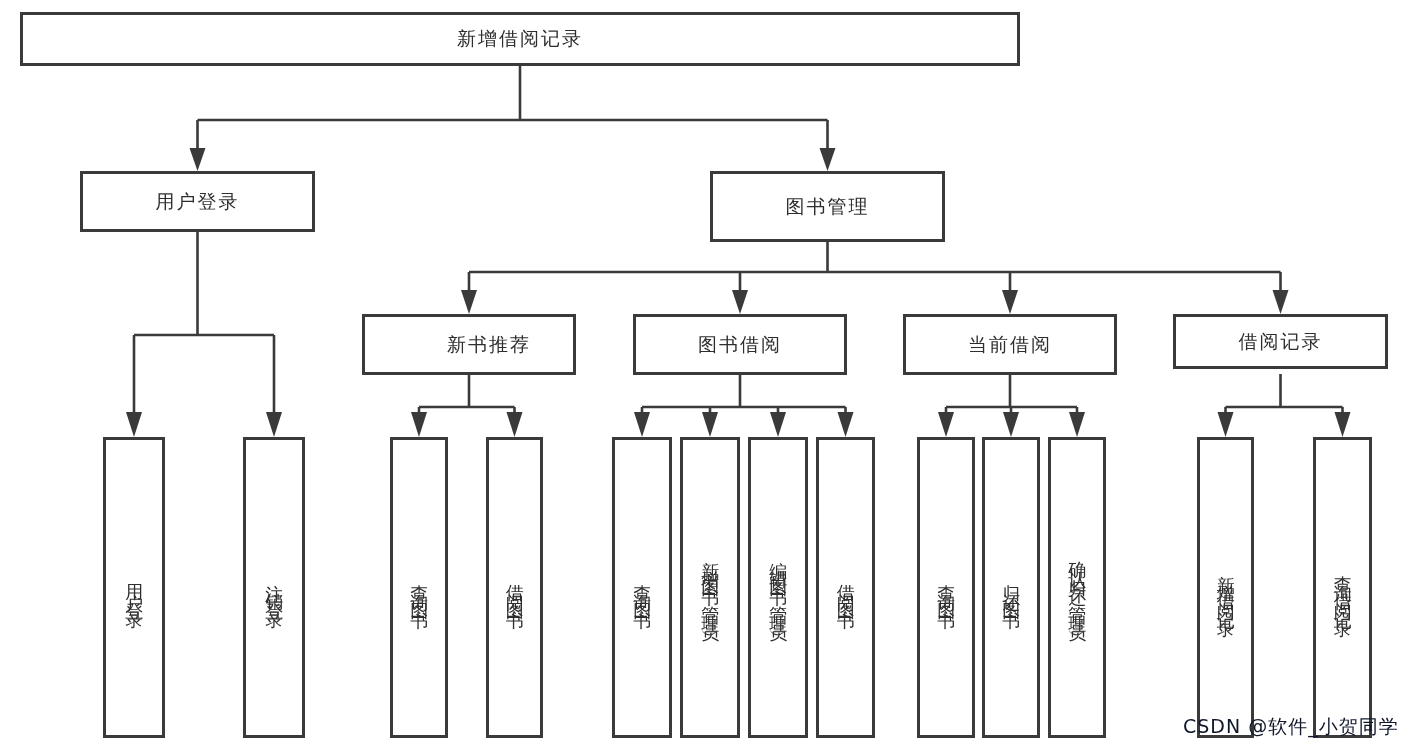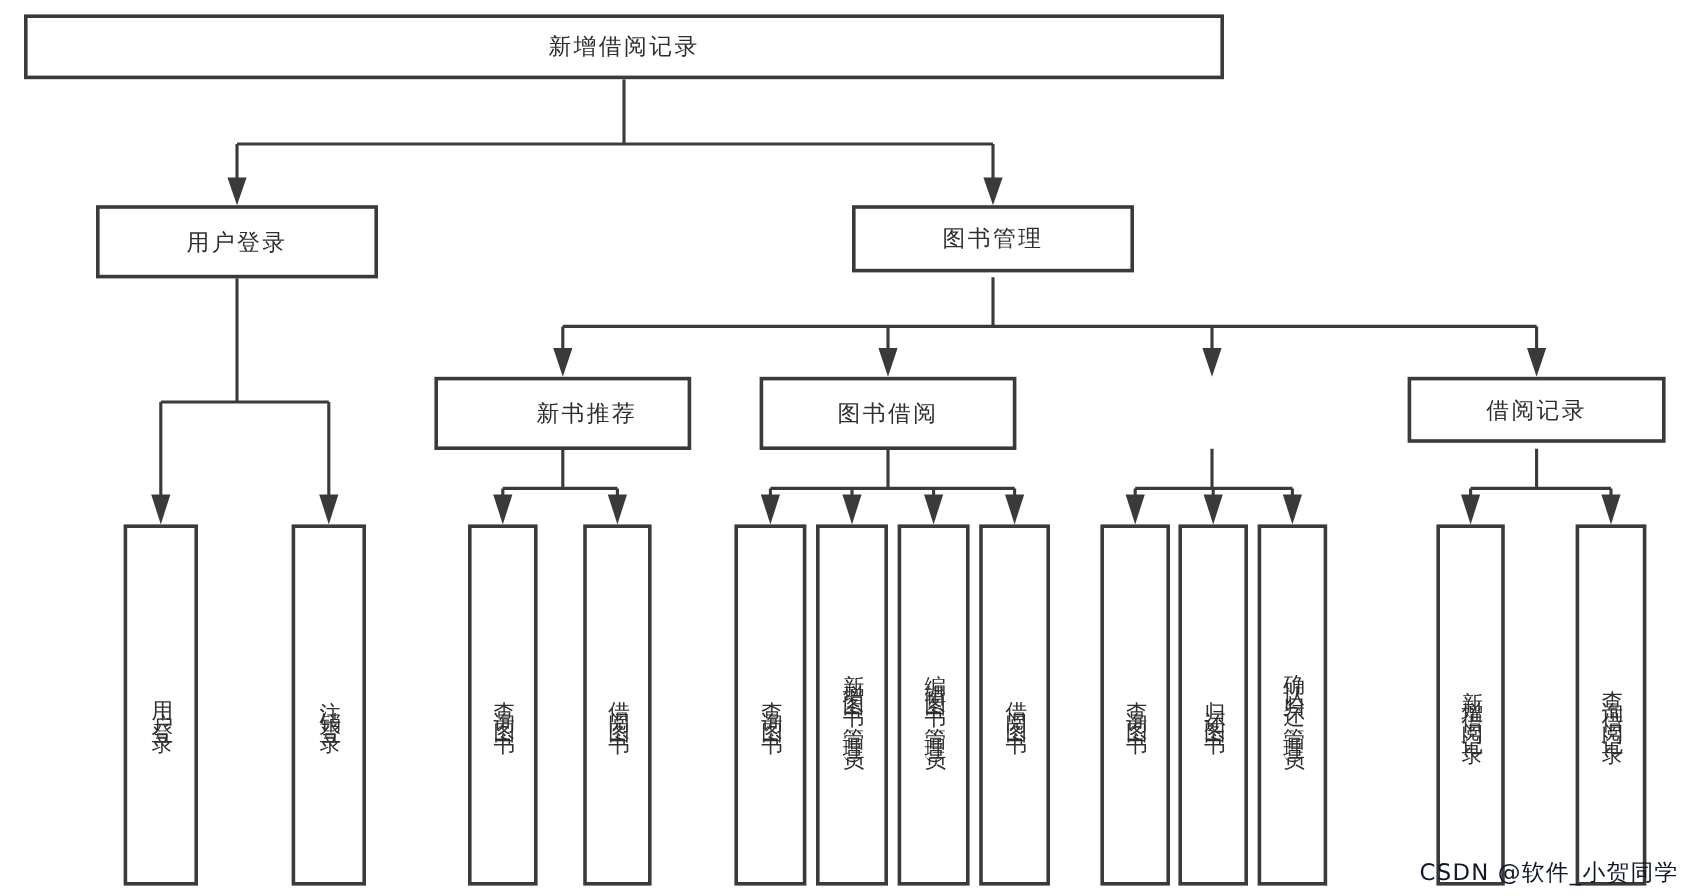--- a/index.html
+++ b/index.html
@@ -69,24 +69,25 @@
     <polygon points="1069,412 1085,412 1077,437"></polygon>
 
     <path d="M1280.5 374 V407 M1225.5 407 H1342.5 M1225.5 407 V414 M1342.5 407 V414"></path>
     <polygon points="1217.5,412 1233.5,412 1225.5,437"></polygon>
     <polygon points="1334.5,412 1350.5,412 1342.5,437"></polygon>
   </svg>
 
   <div class="hbox" style="left:20px;top:12px;width:1000px;height:54px;">新增借阅记录</div>
 
   <div class="hbox" style="left:80px;top:171px;width:235px;height:61px;">用户登录</div>
-  <div class="hbox" style="left:710px;top:171px;width:235px;height:56px;">图书管理</div>
+  <div class="hbox" style="left:710px;top:171px;width:235px;height:71px;">图书管理</div>
 
   <div class="hbox" style="left:362px;top:314px;width:214px;height:61px;padding-left:40px;">新书推荐</div>
   <div class="hbox" style="left:633px;top:314px;width:214px;height:61px;">图书借阅</div>
+  <div class="hbox" style="left:903px;top:314px;width:214px;height:61px;">当前借阅</div>
   <div class="hbox" style="left:1173px;top:314px;width:215px;height:55px;">借阅记录</div>
 
   <div class="vbox" style="left:103px;top:437px;width:62px;height:301px;">
     <span class="vtext">用户登录</span>
   </div>
   <div class="vbox" style="left:243px;top:437px;width:62px;height:301px;">
     <span class="vtext">注销登录</span>
   </div>
 
   <div class="vbox" style="left:390px;top:437px;width:58px;height:301px;">

